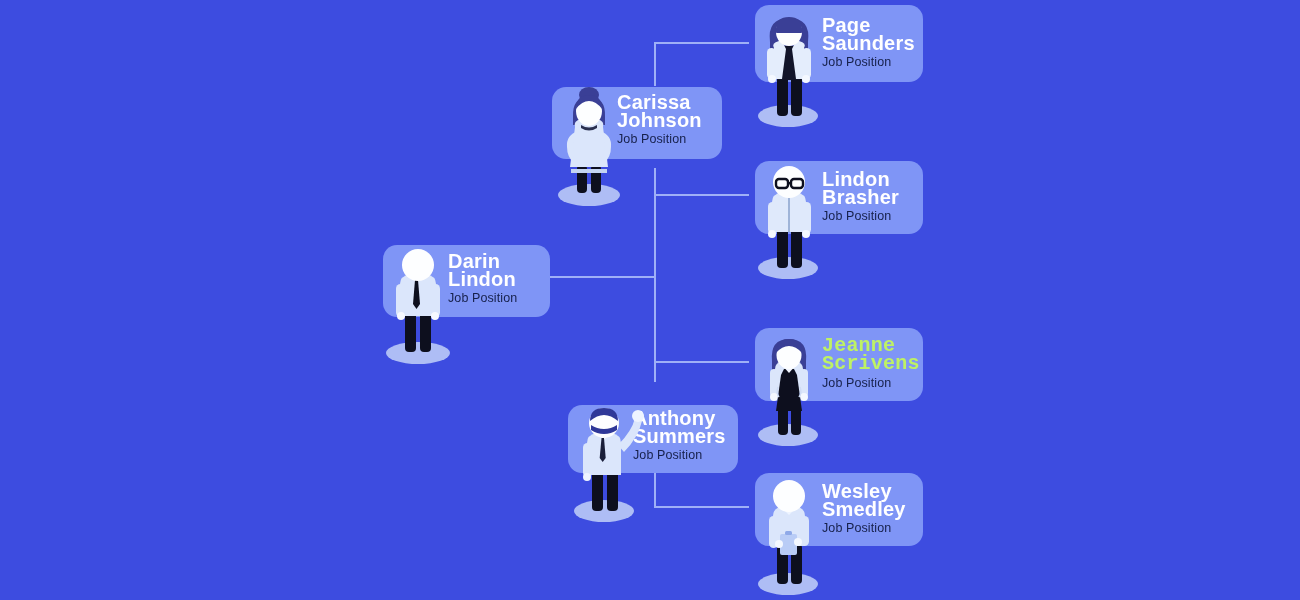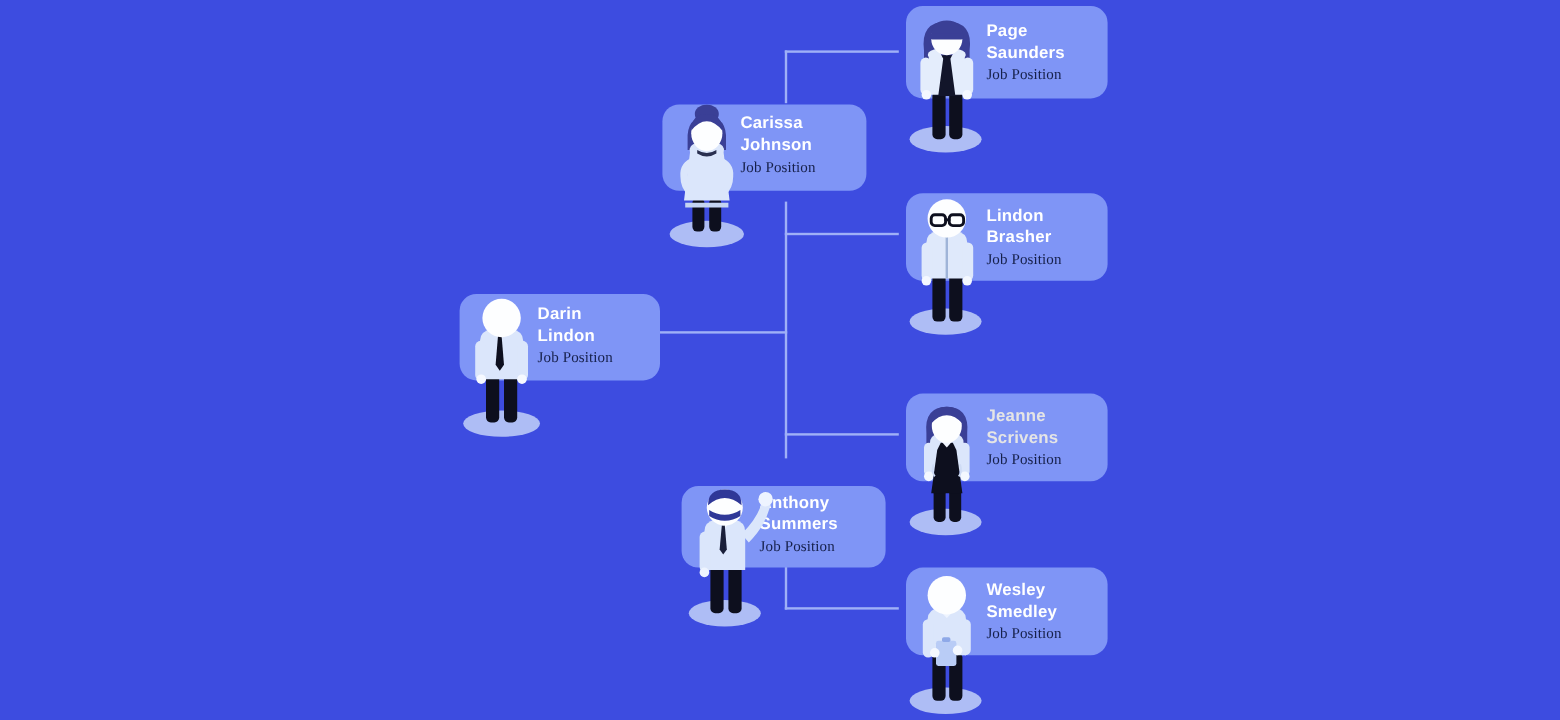--- a/index.html
+++ b/index.html
@@ -40,32 +40,31 @@
     display: flex;
     flex-direction: column;
     justify-content: center;
   }
   .card-text {
     position: absolute;
   }
   .name {
     color: #ffffff;
     font-weight: bold;
-    font-size: 14px;
+    font-size: 20px;
     line-height: 18px;
     letter-spacing: 0.2px;
     white-space: pre-line;
   }
   .role {
     color: #16204a;
     font-size: 12.5px;
     line-height: 15px;
     margin-top: 3px;
     letter-spacing: 0.1px;
-    font-family: Liberation Serif, serif;
   }
 
   
   .figure {
     position: absolute;
   }
   .figure svg { display: block; }
 </style>
 </head>
 <body>
@@ -247,21 +246,21 @@
         <rect x="26" y="15" width="12" height="9" rx="3" fill="none" stroke="#0d0f1e" stroke-width="2.4"></rect>
         <rect x="41" y="15" width="12" height="9" rx="3" fill="none" stroke="#0d0f1e" stroke-width="2.4"></rect>
         <rect x="37" y="18" width="5" height="2.4" fill="#0d0f1e"></rect>
       </svg>
     </div>
   </div>
 
   <div class="node" style="left:750px; top:325px; width:175px; height:122px;">
     <div class="card" style="left: 5px; top: 3px; width: 168px; height: 73px; background: rgb(127, 149, 246);"></div>
     <div class="card-text" style="left:72px; top:12px; width:100px;">
-      <div class="name" style="color: #e5e5e5;">Jeanne
+      <div class="name" style="color: #bef264; font-family: Liberation Mono, monospace;">Jeanne
 Scrivens</div>
       <div class="role" style="color: rgb(22, 32, 74);">Job Position</div>
     </div>
     <div class="figure" style="left:0px; top:6px;">
       <svg width="78" height="116" viewBox="0 0 78 116">
         <ellipse cx="38" cy="104" rx="30" ry="11" fill="#aebdf5"></ellipse>
 
         <rect x="28" y="76" width="10" height="28" rx="4" fill="#0d0f1e"></rect>
         <rect x="41" y="76" width="10" height="28" rx="4" fill="#0d0f1e"></rect>
 

